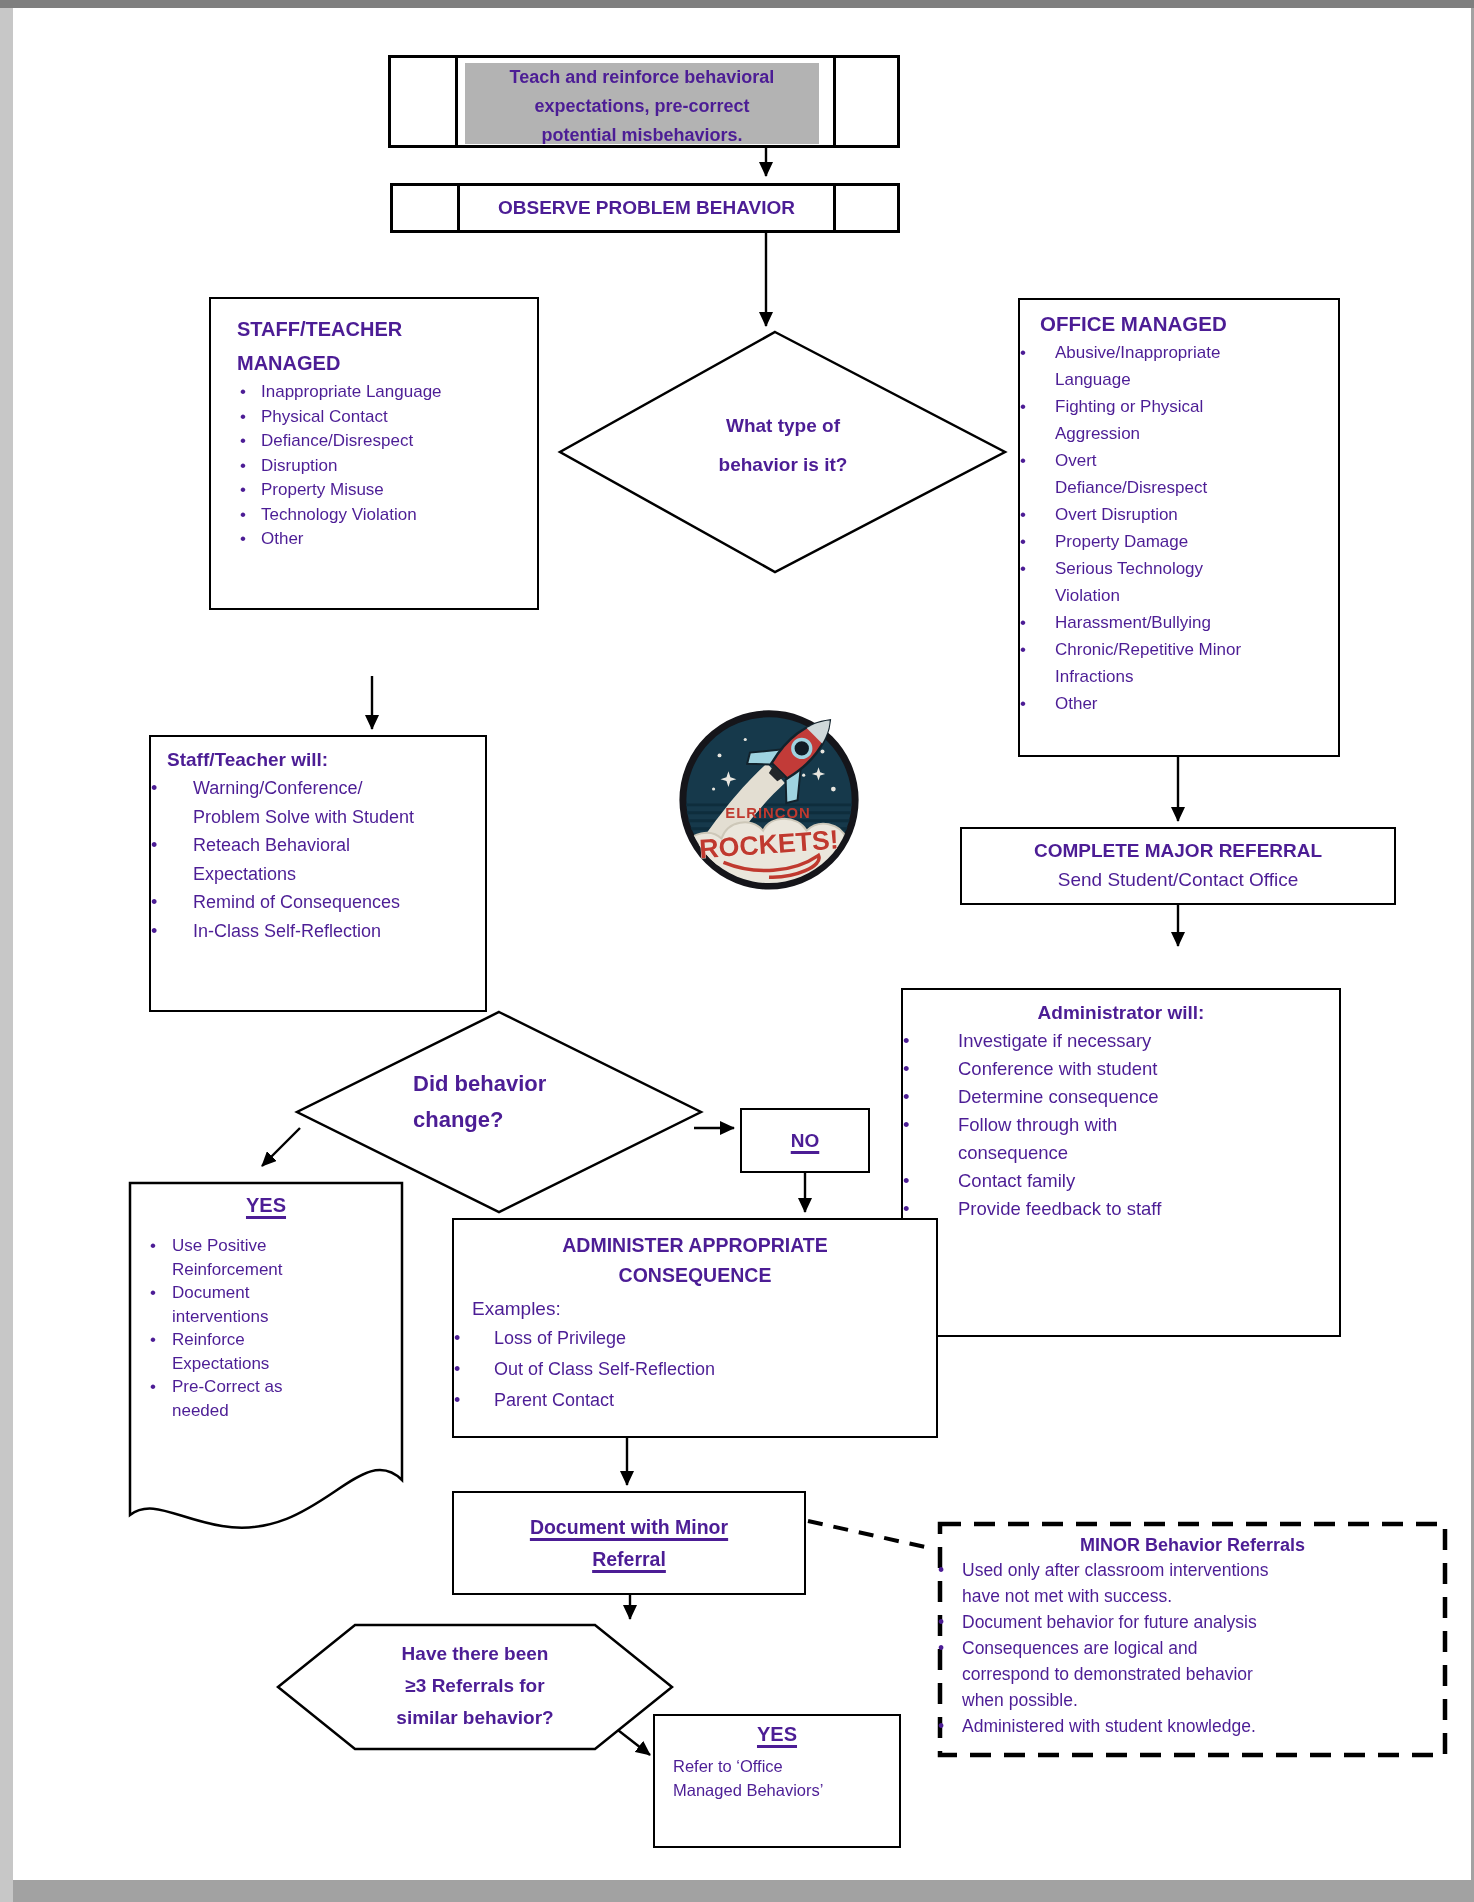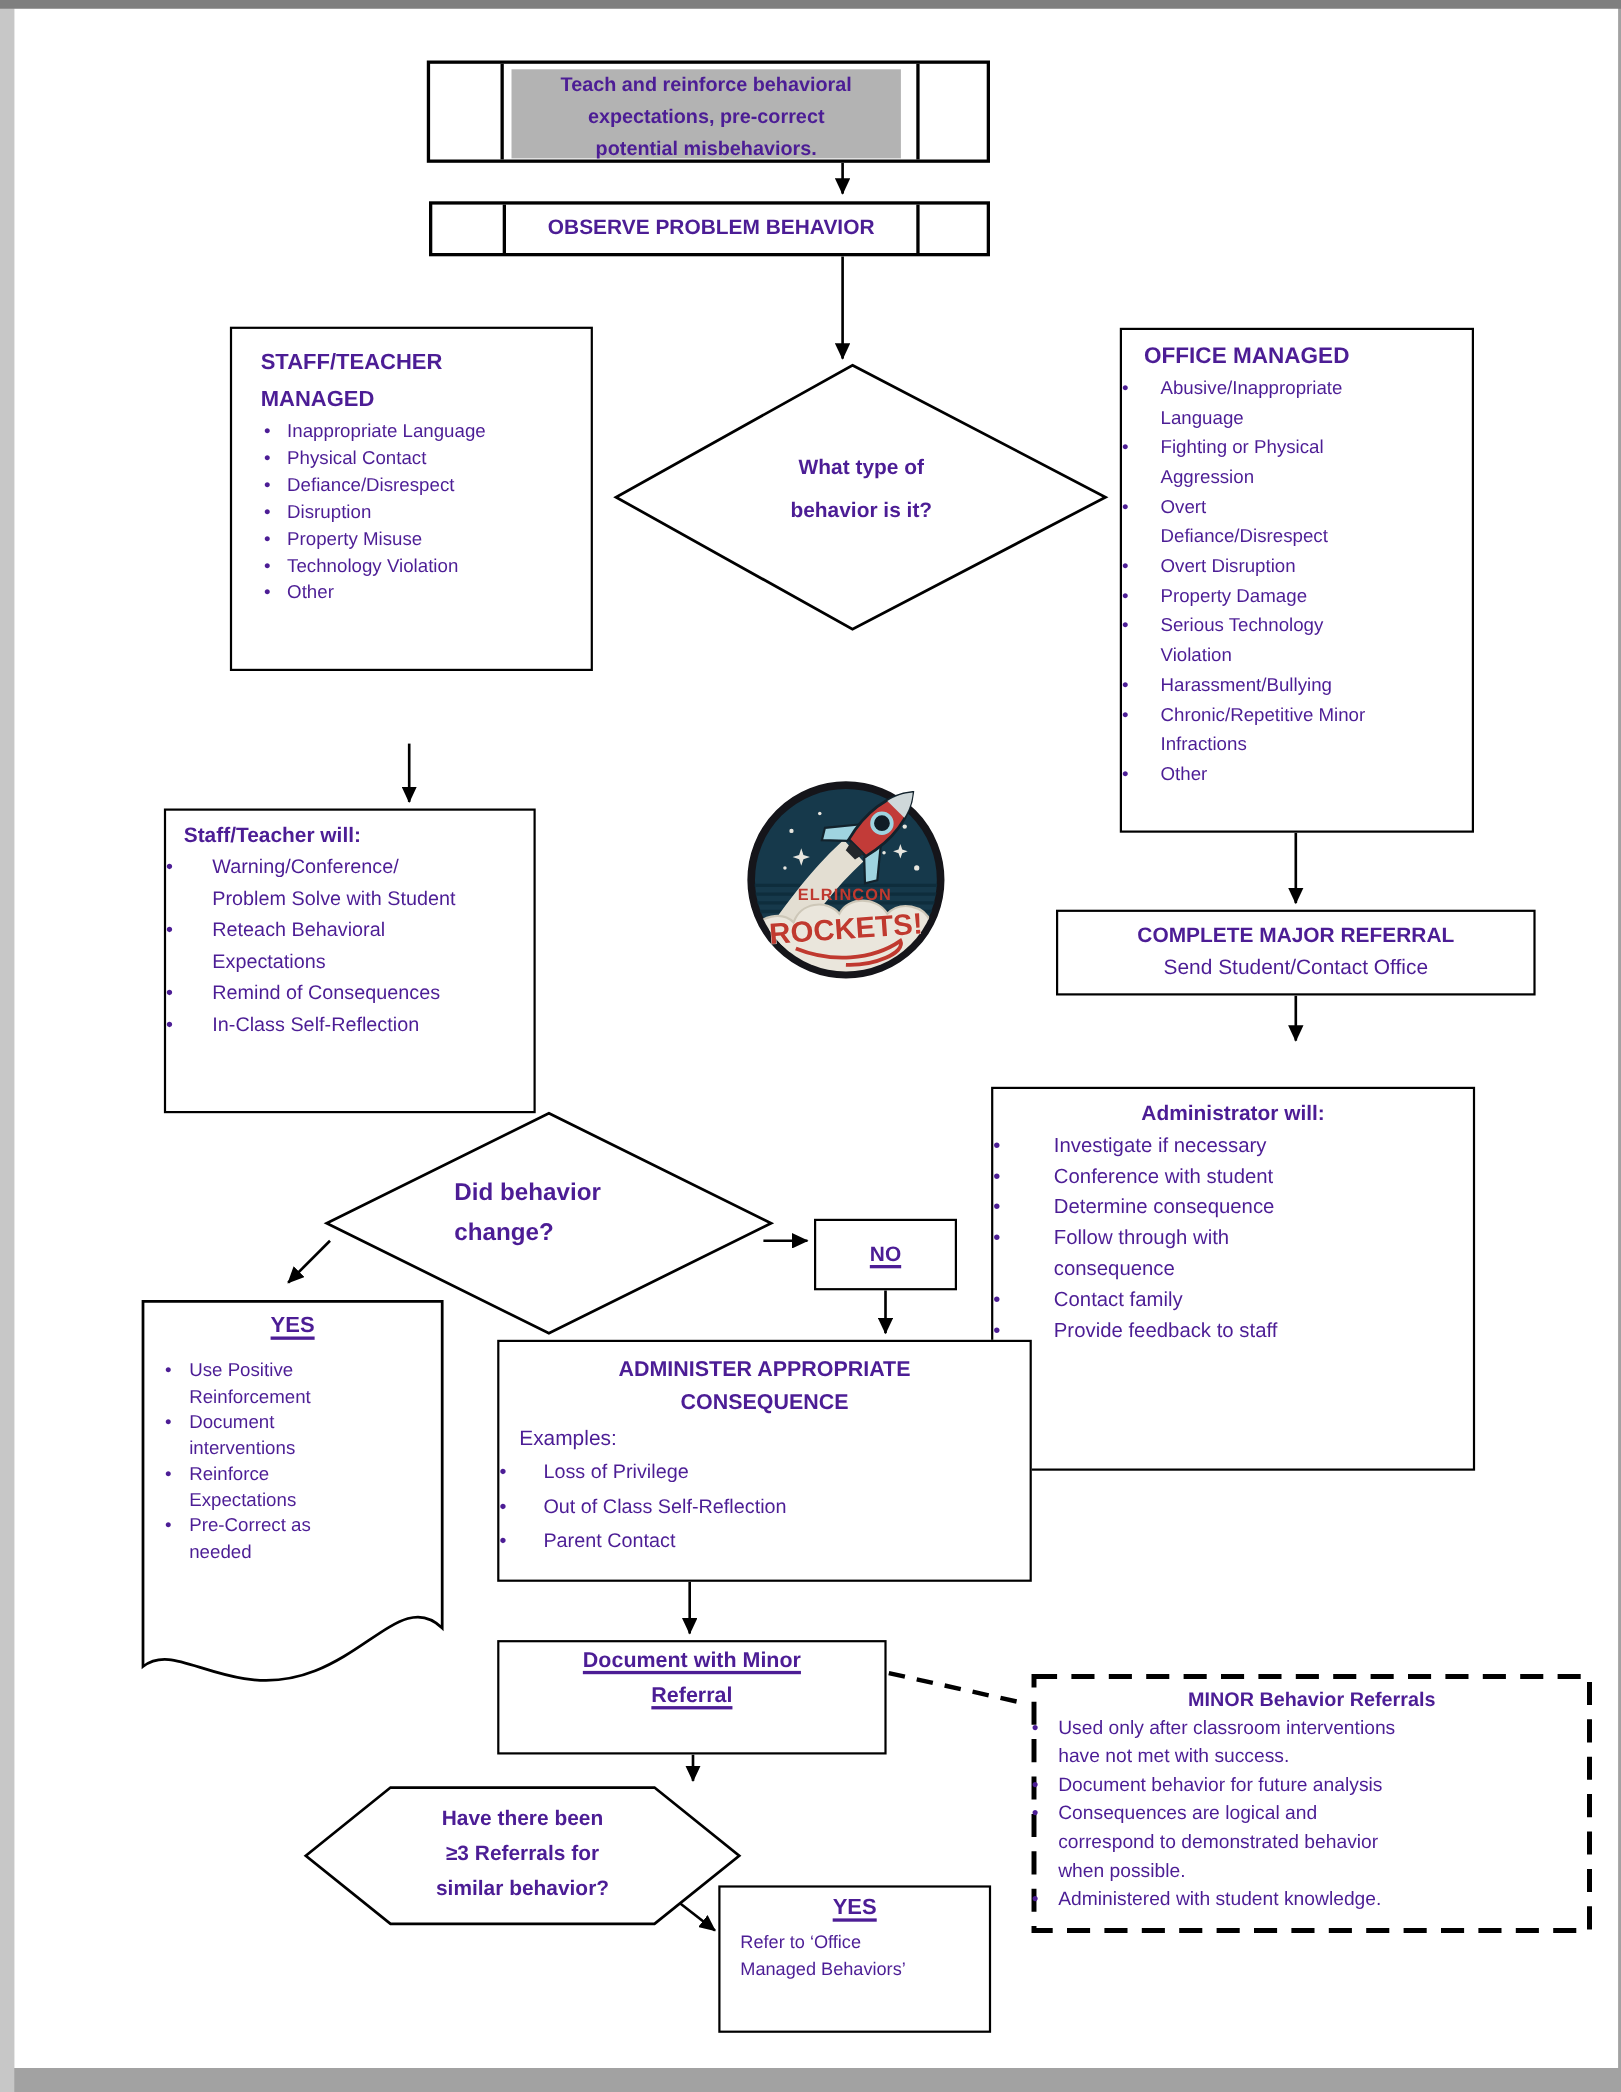--- a/index.html
+++ b/index.html
@@ -74,21 +74,21 @@
   .yesdoc-list li{padding-left:22px;line-height:23.5px;}
 
   
   .administer-box{left:452px;top:1218px;width:486px;height:220px;}
   .administer-title{margin-top:10px;font-weight:bold;font-size:19.5px;line-height:30px;text-align:center;}
   .examples-label{margin:5px 0 0 18px;font-size:19px;line-height:28px;}
   .administer-list{margin:4px 0 0 93px;font-size:18px;}
   .administer-list li{padding-left:40px;line-height:31px;}
 
   
-  .docminor-box{left:452px;top:1491px;width:354px;height:104px;display:flex;align-items:flex-start;justify-content:center;
+  .docminor-box{left:452px;top:1491px;width:354px;height:104px;display:flex;align-items:center;justify-content:center;
                 font-weight:bold;font-size:19.5px;line-height:32px;text-align:center;}
 
   .hex-label{left:330px;top:1638px;width:290px;font-weight:bold;font-size:19px;line-height:32px;text-align:center;}
 
   
   .yes2-box{left:653px;top:1714px;width:248px;height:134px;}
   .yes2-title{margin-top:7px;font-weight:bold;font-size:20px;text-align:center;}
   .yes2-body{margin:8px 0 0 18px;font-size:16.5px;line-height:24px;}
 
   

